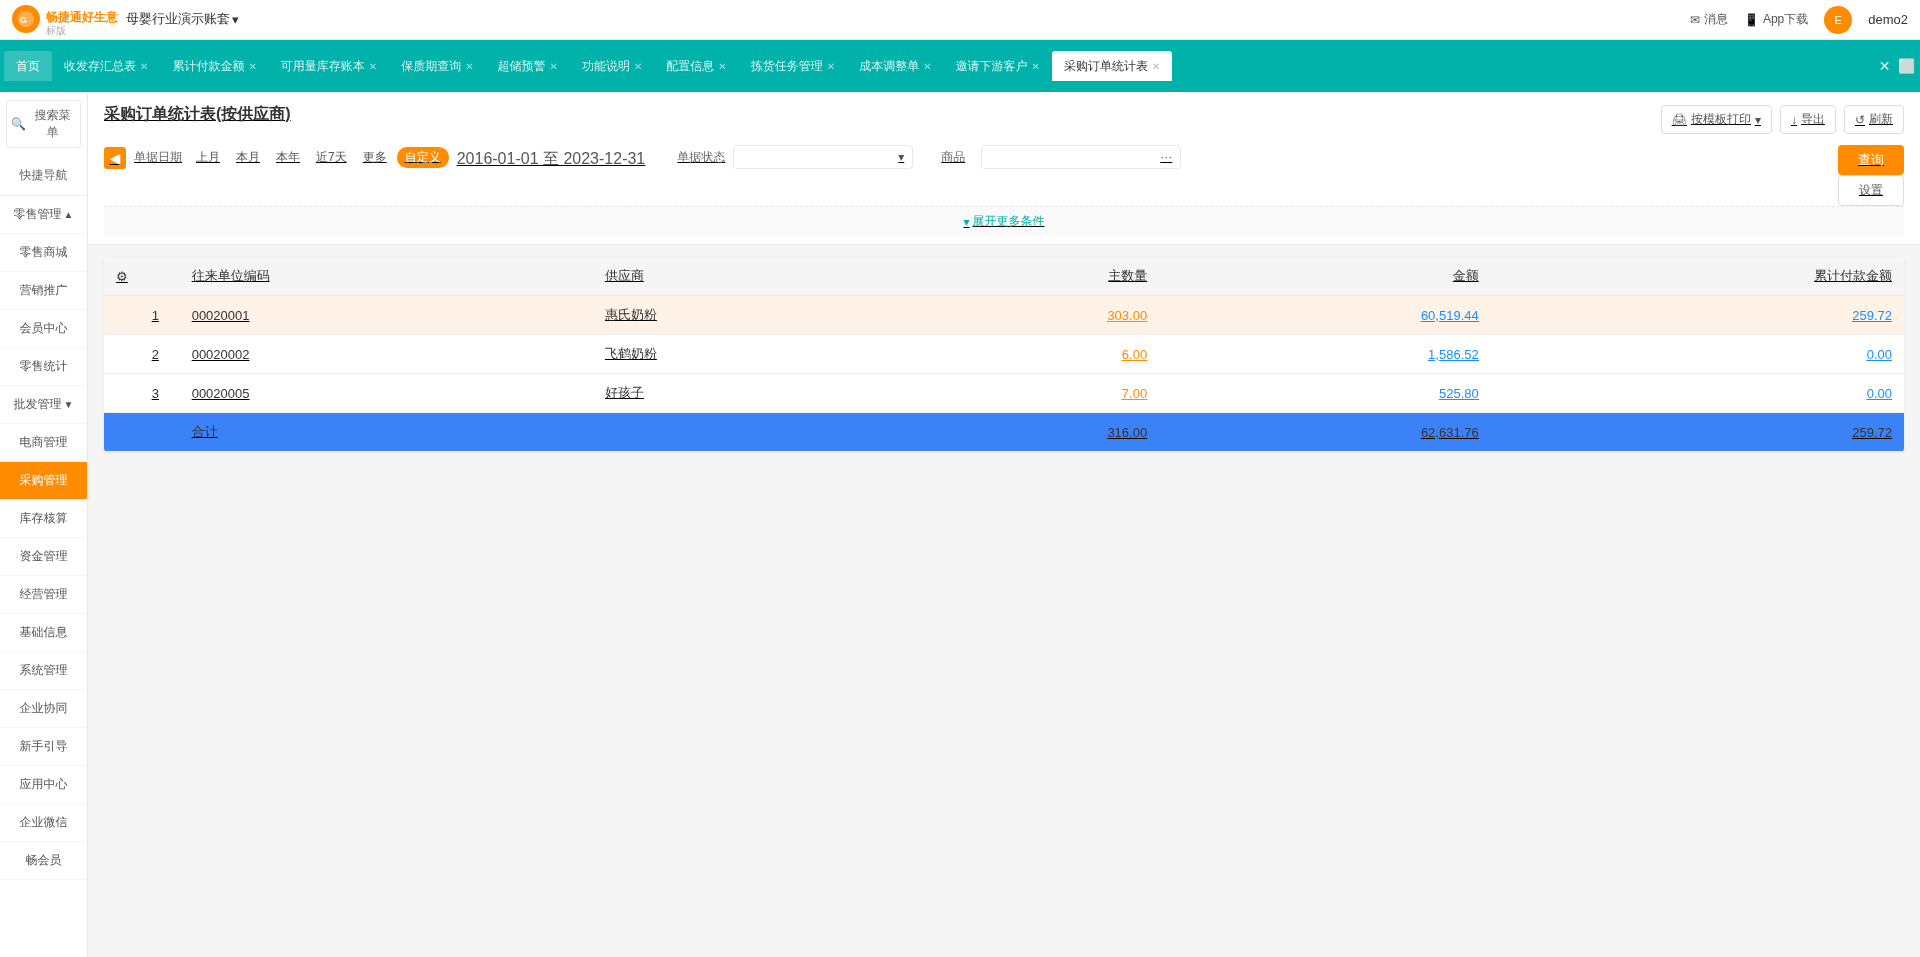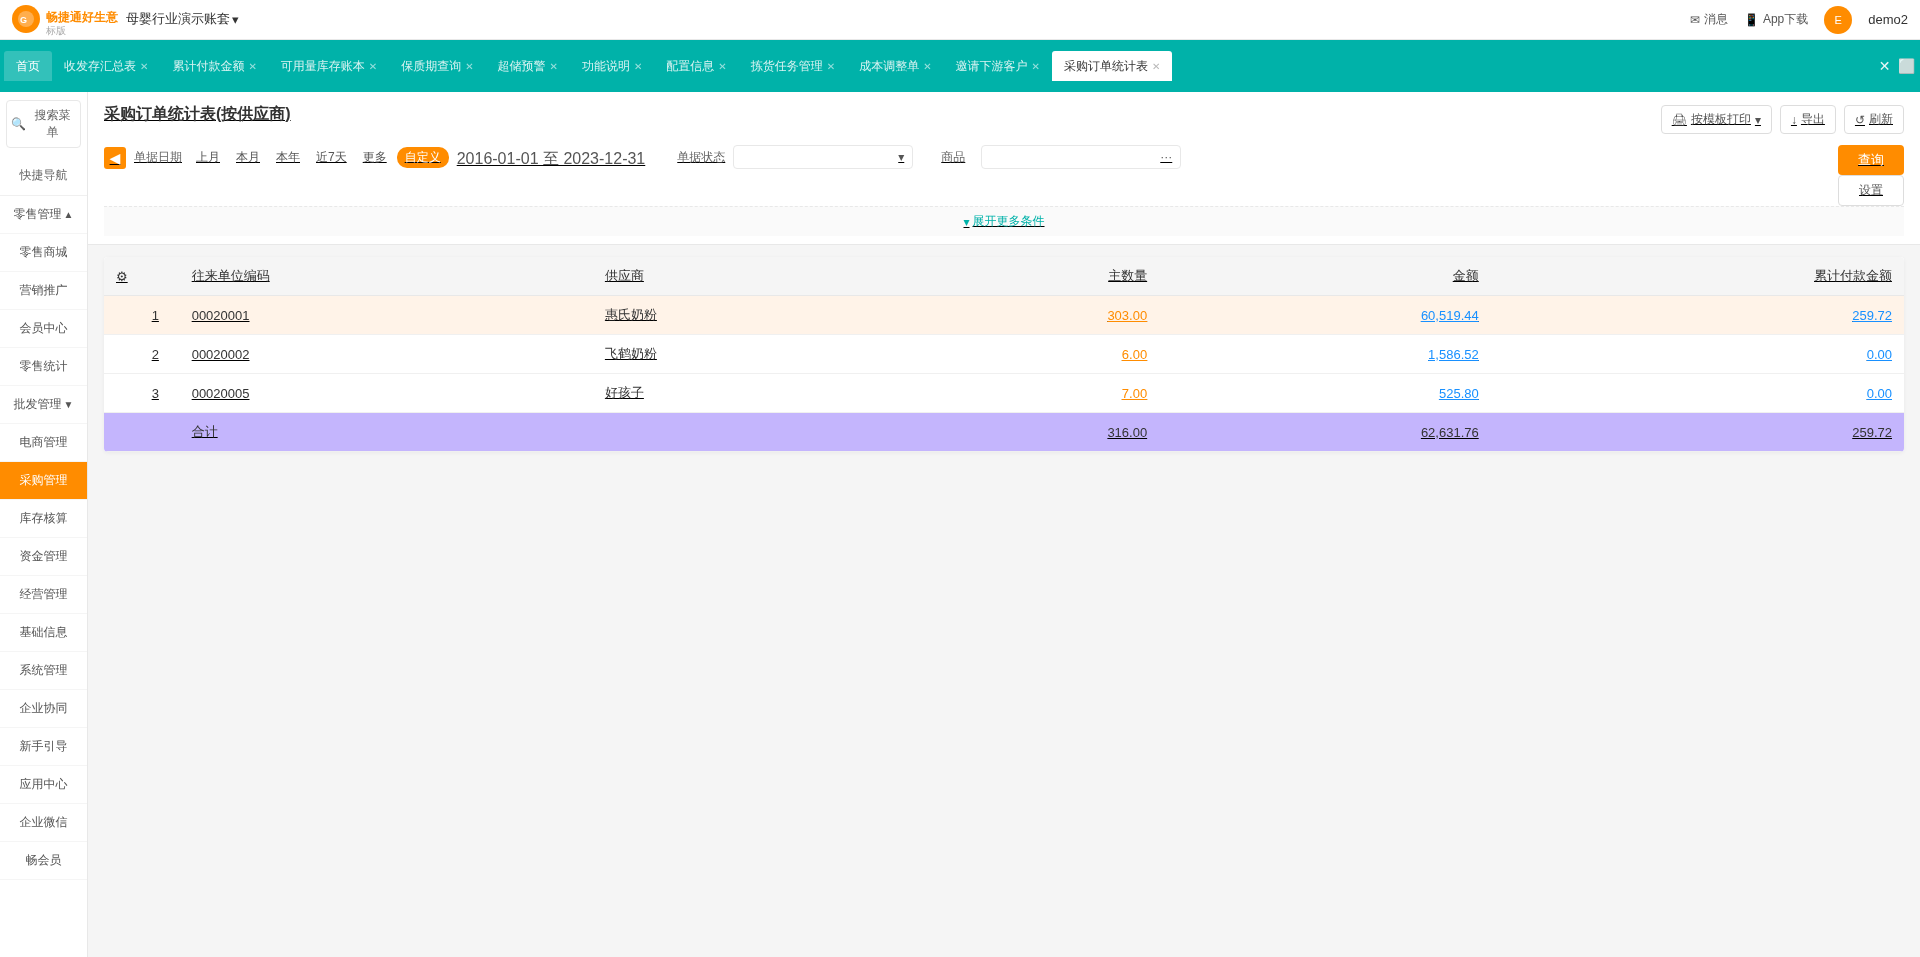--- a/index.html
+++ b/index.html
@@ -346,21 +346,21 @@
     <td class="settings-col"></td>
     <td class="row-num">3</td>
     <td>00020005</td>
     <td>好孩子</td>
     <td class="num-cell"><span class="orange-val">7.00</span></td>
     <td class="num-cell"><span class="link-val">525.80</span></td>
     <td class="num-cell"><span class="link-val">0.00</span></td>
   </tr>
             </tbody>
           <tfoot>
-            <tr style="background:#c4b5fd;">
+            <tr style="background:#3b82f6;">
               <td colspan="2"></td>
               <td colspan="2" style="font-weight:500;color:#333;">合计</td>
               <td class="num-cell" style="font-weight:500;">316.00</td>
               <td class="num-cell" style="font-weight:500;">62,631.76</td>
               <td class="num-cell" style="font-weight:500;">259.72</td>
             </tr>
           </tfoot>
         </table>
       </div>
     </div>

